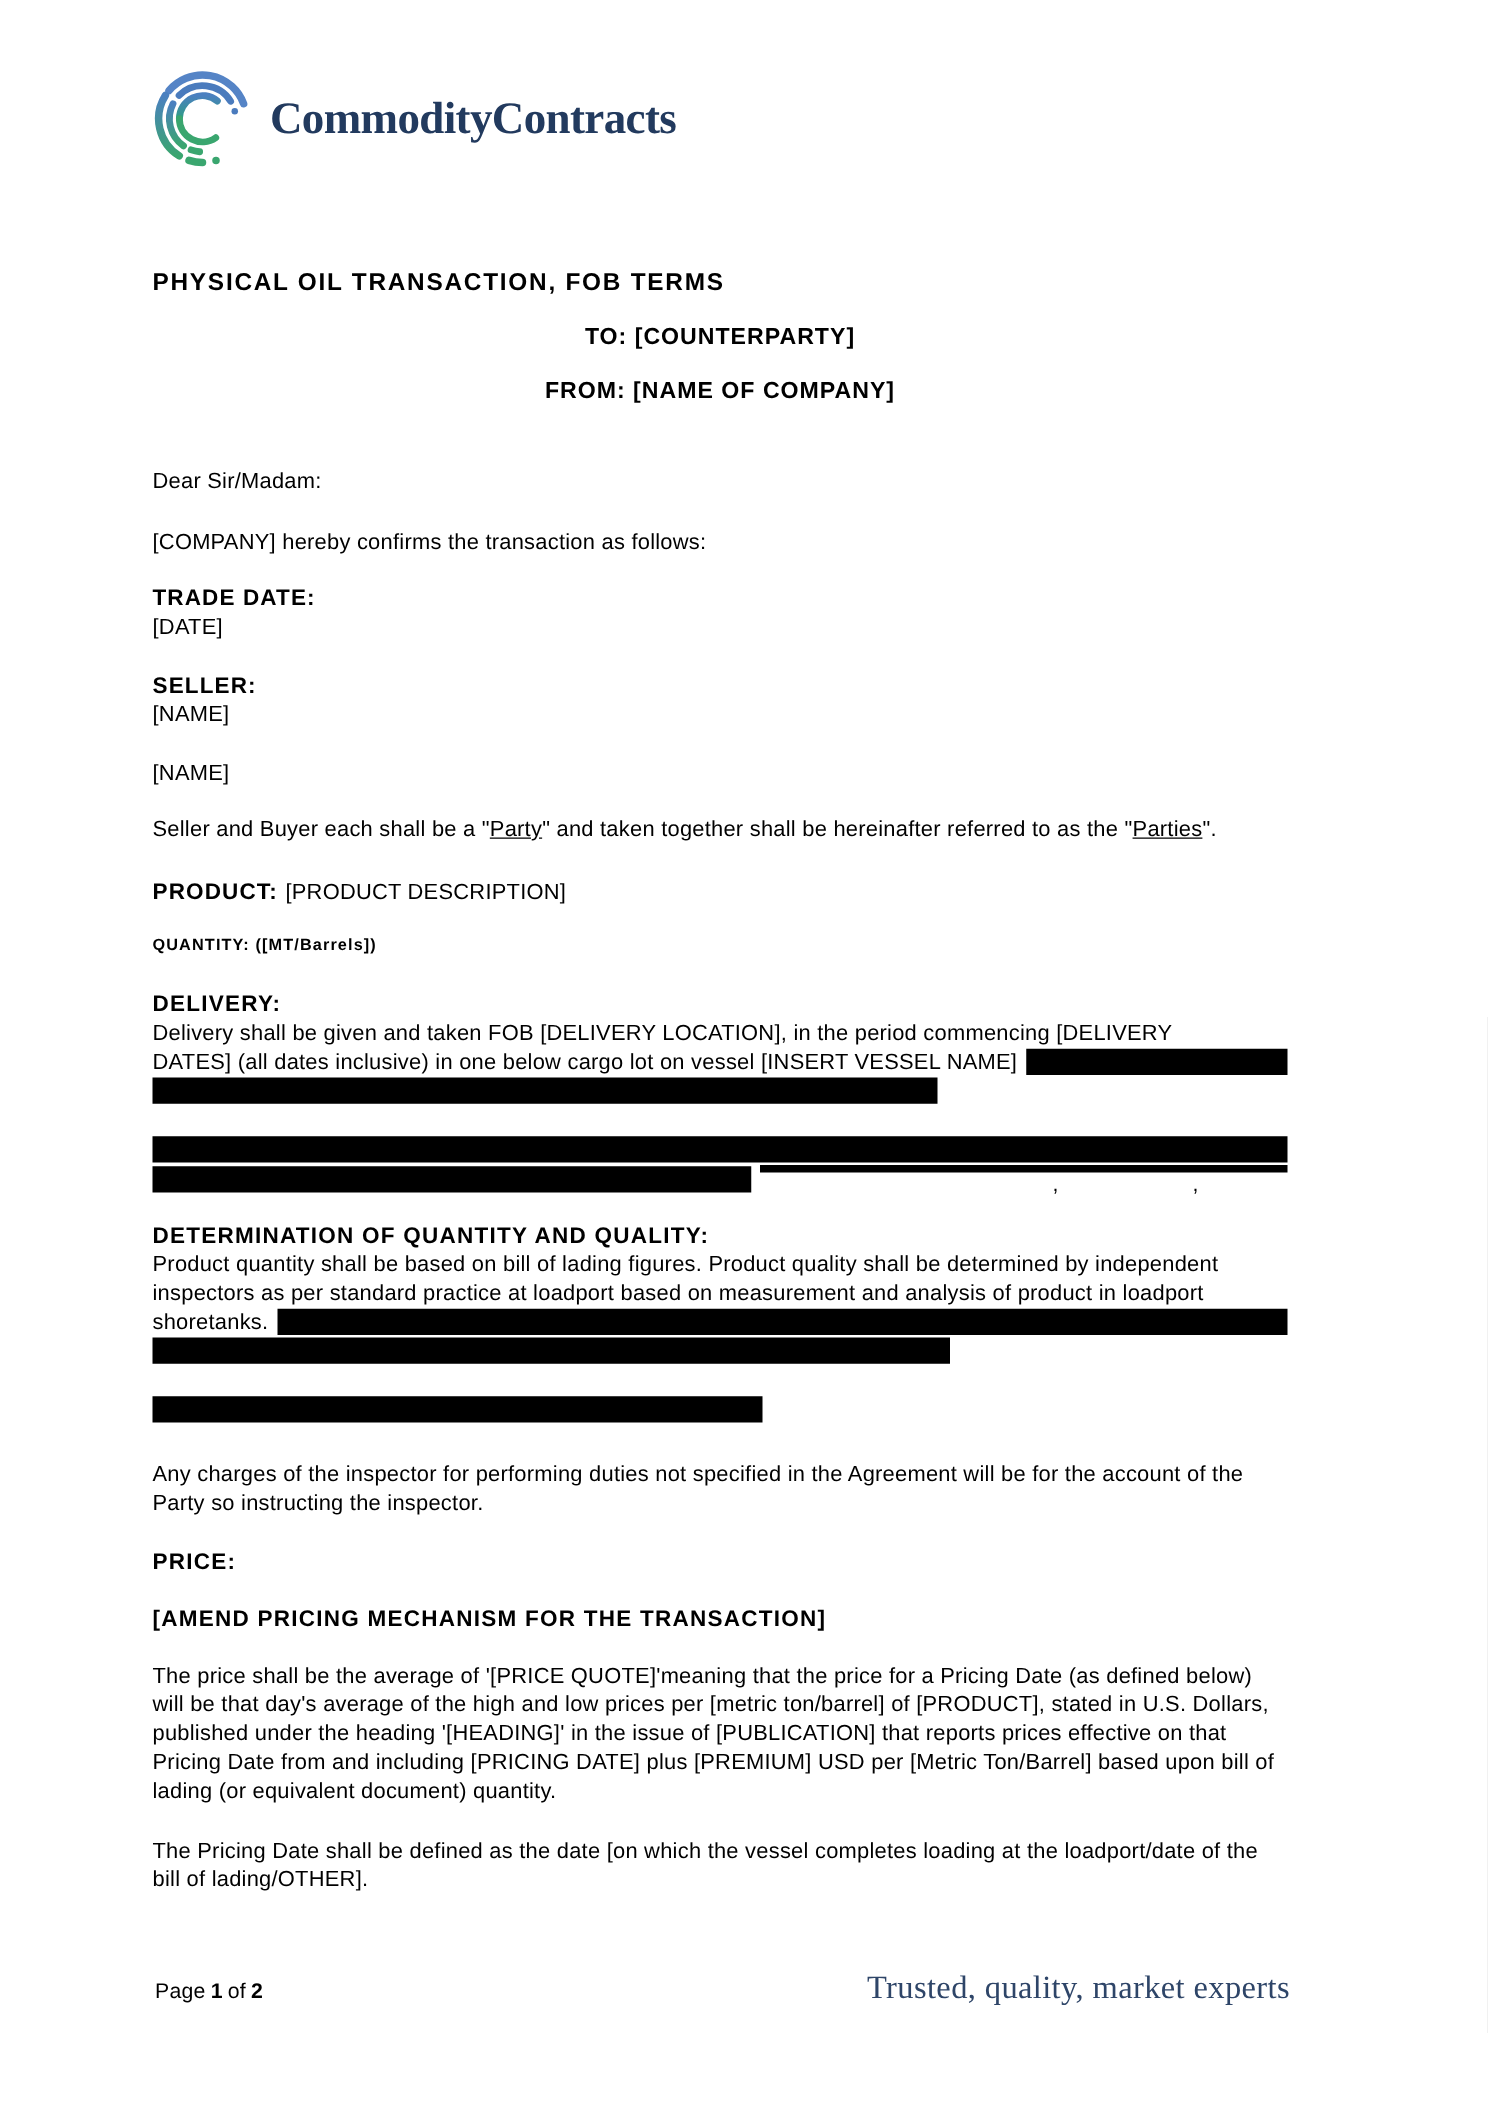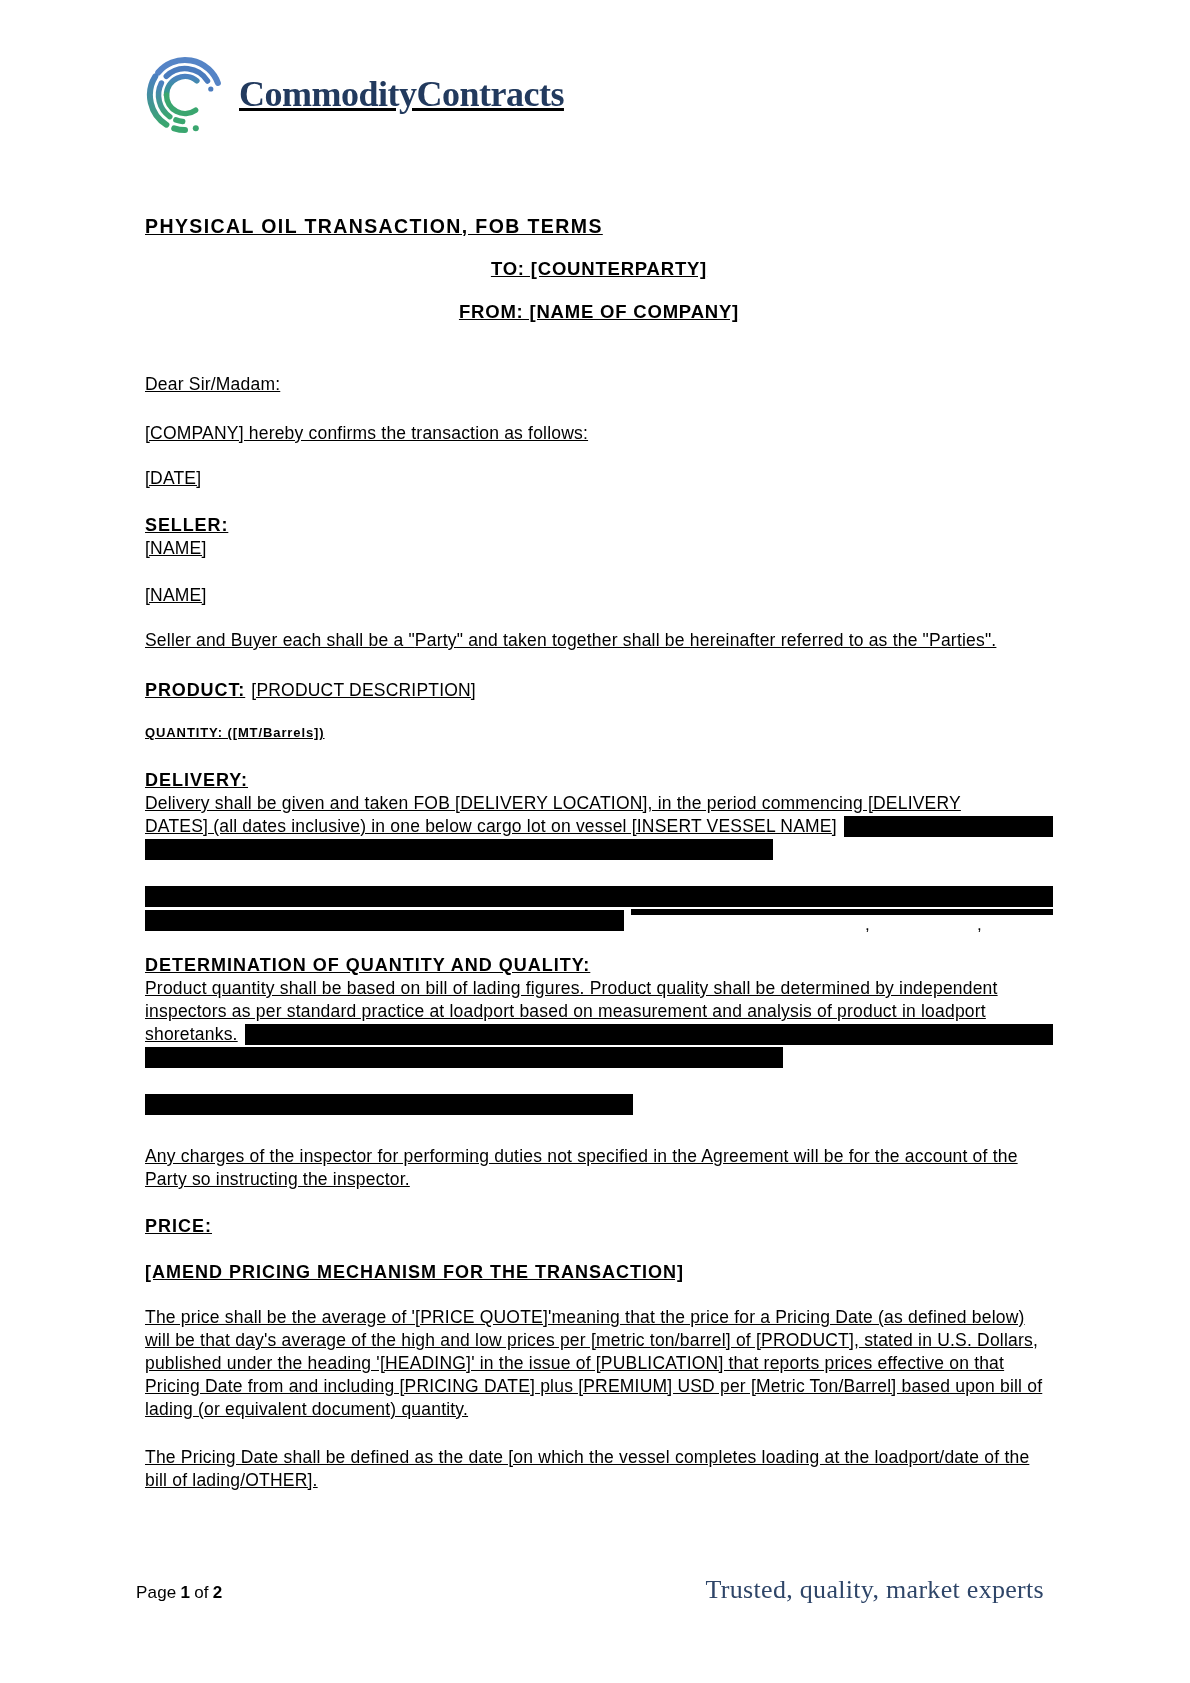--- a/index.html
+++ b/index.html
@@ -5,21 +5,21 @@
   html,body{margin:0;padding:0;background:#e8e8e8;}
   .page{
     position:relative;
     width:1190px;height:1683px;
     background:#ffffff;
     font-family:"Liberation Sans",sans-serif;
     font-size:17.5px;line-height:23px;color:#000;
     letter-spacing:.2px;
     margin:0 auto;overflow:hidden;
   }
-  .content{position:absolute;left:145px;top:0;width:908px;text-decoration:underline;}
+  .content{position:absolute;left:122px;top:0;width:908px;}
   .logo{margin-top:38px;height:112px;display:flex;align-items:center;gap:12px;}
   .brandname{
     font-family:"Liberation Serif",serif;font-weight:bold;
     font-size:36px;color:#223a5e;letter-spacing:-.5px;line-height:1;
   }
   .title{margin-top:64px;font-size:19.5px;font-weight:bold;line-height:24px;letter-spacing:1.4px;}
   .addr{margin-top:19px;font-size:18.5px;font-weight:bold;line-height:24px;letter-spacing:.8px;text-align:center;}
   .salutation{margin-top:49px;}
   .confirm{margin-top:26px;}
   .field{margin-top:24px;}
@@ -47,21 +47,21 @@
   .remnant .thinbar{position:absolute;left:7px;right:0;top:0;height:6px;background:#000;}
   .remnant .frag{position:absolute;top:4px;font-size:17px;}
   .remnant .frag.f1{left:241px;}
   .remnant .frag.f2{left:353px;}
   .inspector{margin-top:28px;}
   .price-h{margin-top:24px;font-weight:bold;font-size:18px;letter-spacing:1px;}
   .amend-h{margin-top:23px;font-weight:bold;font-size:18px;letter-spacing:1px;}
   .price-para{margin-top:22px;}
   .pricing-para{margin-top:25px;}
   .footer{
-    position:absolute;left:136px;width:908px;top:1578px;
+    position:absolute;left:124px;width:908px;top:1578px;
     display:flex;justify-content:space-between;align-items:baseline;
   }
   .pageinfo{font-size:17px;}
   .pageinfo .b{font-weight:bold;}
   .pageinfo span{margin-right:4px;}
   .tagline{
     font-family:"Liberation Serif",serif;font-size:26px;
     color:#2e4568;letter-spacing:.3px;
   }
 </style>
@@ -101,20 +101,21 @@
 
     <div class="title">PHYSICAL OIL TRANSACTION, FOB TERMS</div>
 
     <div class="addr">TO: [COUNTERPARTY]</div>
     <div class="addr">FROM: [NAME OF COMPANY]</div>
 
     <div class="salutation">Dear Sir/Madam:</div>
     <div class="confirm">[COMPANY] hereby confirms the transaction as follows:</div>
 
     <div class="field first">
+      <div class="flabel">TRADE DATE:</div>
       <div class="fvalue">[DATE]</div>
     </div>
     <div class="field">
       <div class="flabel">SELLER:</div>
       <div class="fvalue">[NAME]</div>
     </div>
     <div class="field">
       <div class="fvalue">[NAME]</div>
     </div>
 

